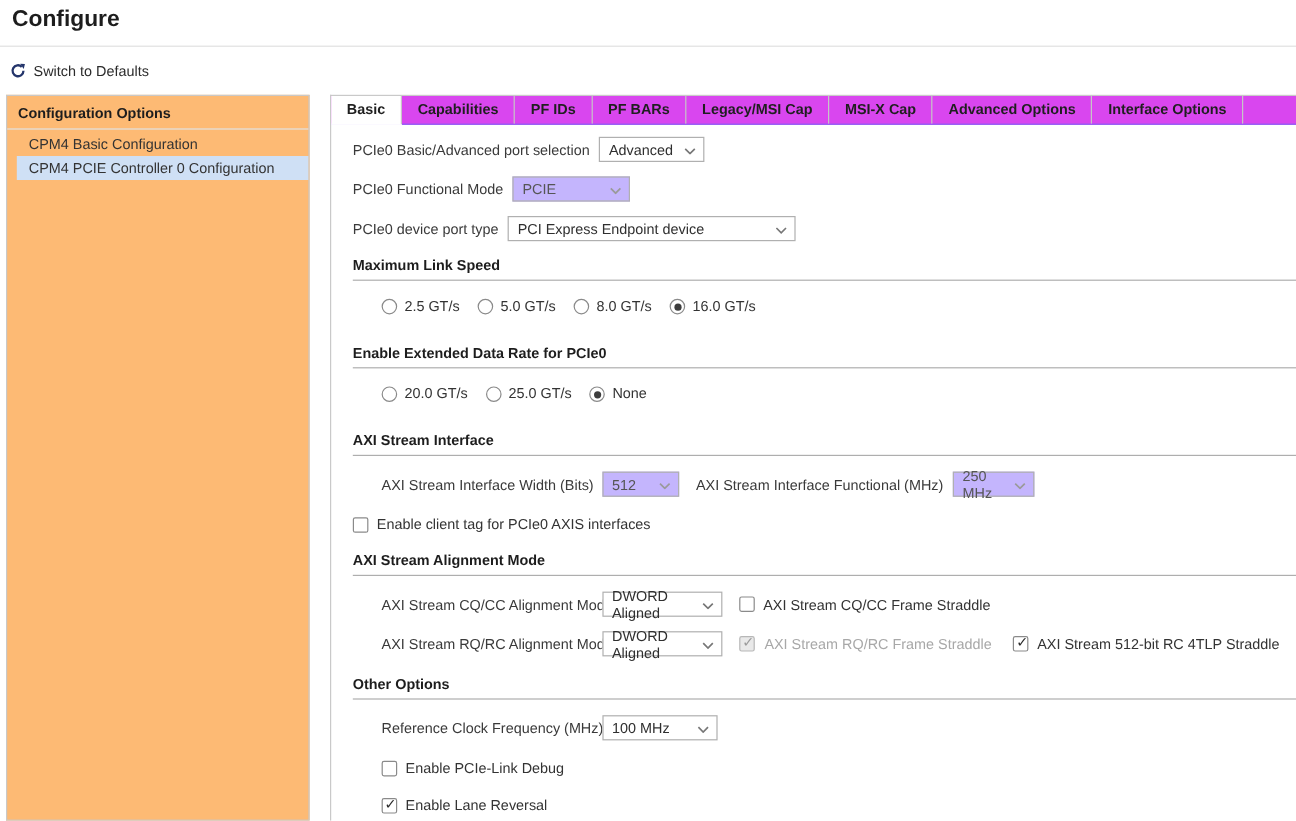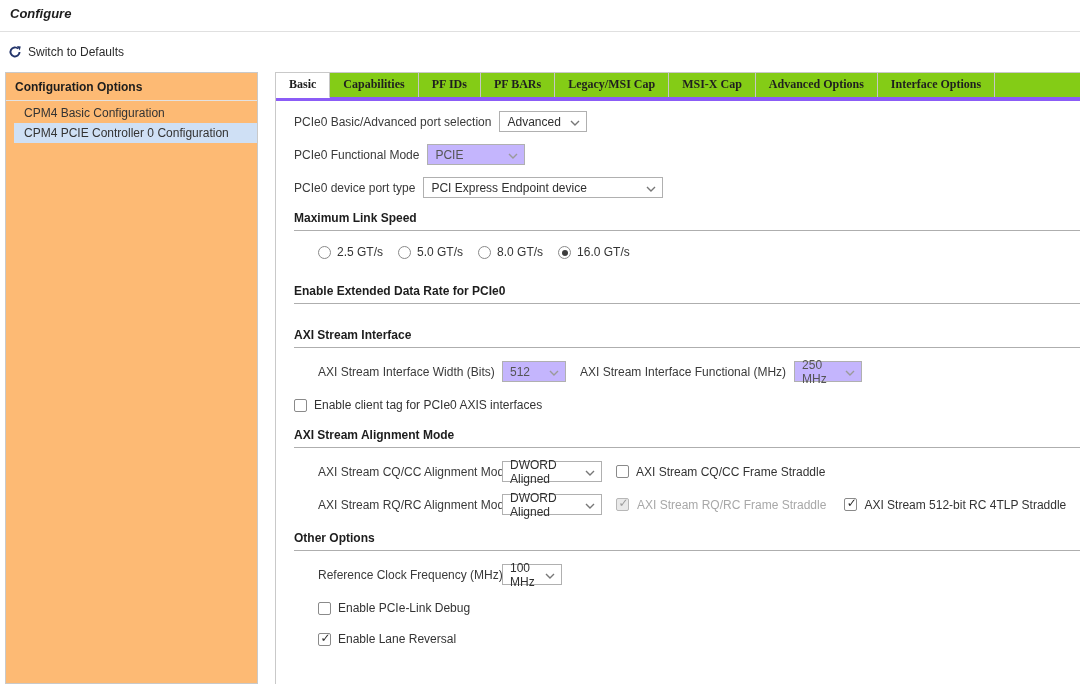--- a/index.html
+++ b/index.html
@@ -5,42 +5,42 @@
   * { box-sizing: border-box; margin: 0; padding: 0; }
   html, body { width: 1080px; height: 684px; overflow: hidden; }
   body {
     font-family: "Liberation Sans", "DejaVu Sans", sans-serif;
     font-size: 12px; color: #333; background: #fff;
     display: flex; flex-direction: column;
   }
 
   
   .titlebar { padding: 6px 10px 10px; border-bottom: 1px solid #e0e0e0; }
-  .titlebar .title { font-size: 13px; font-weight: bold; color: #1d1d1d; font-style: italic; }
+  .titlebar .title { font-size: 19px; font-weight: bold; color: #1d1d1d; }
 
   
   .toolbar { padding: 13px 8px 10px; }
   .tool-btn { display: inline-flex; align-items: center; gap: 6px; cursor: pointer; color: #2b2b2b; }
   .tool-btn svg { display: block; }
 
   
   .main { flex: 1; display: flex; align-items: stretch; margin-left: 5px; min-height: 0; }
 
   
   .sidebar { width: 253px; border: 1px solid #c9c9c9; background: #fdba74; flex-shrink: 0; }
   .sidebar-header { font-weight: bold; color: #1d1d1d; padding: 7px 9px 6px; border-bottom: 1px solid #e2e2e2; }
   .sidebar-list { padding-top: 2px; }
   .sidebar-item { padding: 3px 4px 3px 10px; margin-left: 8px; color: #333; cursor: pointer; white-space: nowrap; }
   .sidebar-item.selected { background: #cfe0f5; }
 
   
   .panel { flex: 1; margin-left: 17px; border-top: 1px solid #c9c9c9; border-left: 1px solid #c9c9c9; display: flex; flex-direction: column; min-width: 0; }
 
   
-  .tabstrip { display: flex; background: #84cc16; border-bottom: 4px solid #8b5cf6; font-family: Liberation Serif, serif; }
+  .tabstrip { display: flex; background: #d946ef; border-bottom: 1px solid #8b5cf6; }
   .tab { padding: 4px 13px 5px; font-weight: bold; color: #1f1f1f; border-right: 1px solid #c6c6c6; cursor: pointer; white-space: nowrap; }
   .tab.active { background: #fff; margin-bottom: -1px; border-bottom: 1px solid #fff; }
 
   
   .content { flex: 1; padding: 10px 0 0 18px; overflow: hidden; }
   .row { display: flex; align-items: center; margin-bottom: 12px; }
   .row label { margin-right: 8px; color: #3a3a3a; white-space: nowrap; }
   .indent { margin-left: 24px; }
   .lbl-fixed { width: 176px; flex-shrink: 0; }
 
@@ -49,21 +49,21 @@
              padding-bottom: 5px; border-bottom: 1px solid #aeaeae; margin-right: 0; }
   .mt-lg { margin-top: 24px; }
 
   
   .select { display: inline-flex; align-items: center; justify-content: space-between;
             height: 21px; border: 1px solid #b0b0b0; background: #fff; padding: 0 6px 0 7px;
             color: #2f2f2f; cursor: pointer; flex-shrink: 0; }
   .select.disabled { background: #c4b5fd; color: #555; cursor: default; }
   .select svg { margin-left: 8px; flex-shrink: 0; }
   .w-advanced { width: 88px; } .w-pcie { width: 98px; } .w-port { width: 240px; }
-  .w-width { width: 64px; } .w-freq { width: 68px; } .w-align { width: 100px; } .w-refclk { width: 60px; }
+  .w-width { width: 64px; } .w-freq { width: 68px; } .w-align { width: 100px; } .w-refclk { width: 96px; }
 
   
   .check-group { display: inline-flex; align-items: center; gap: 7px; cursor: pointer; }
   .checkbox { width: 13px; height: 13px; border: 1px solid #8a8a8a; border-radius: 2px;
               background: #fff; position: relative; flex-shrink: 0; }
   .checkbox.checked::after { content: "\2713"; position: absolute; left: 0; top: -2px;
               font-size: 12px; font-weight: bold; color: #2b2b2b; line-height: 13px; width: 13px; text-align: center; }
   .check-group.disabled { cursor: default; gap: 8px; }
   .check-group.disabled .checkbox { background: #e9e9e9; border-color: #b7b7b7; }
   .check-group.disabled .checkbox.checked::after { color: #9b9b9b; }
@@ -167,20 +167,34 @@
           <span class="radio"></span>
           <span>8.0 GT/s</span>
         </span>
         <span class="radio-group">
           <span class="radio selected"></span>
           <span>16.0 GT/s</span>
         </span>
       </div>
 
       <div class="section mt-lg">Enable Extended Data Rate for PCIe0</div>
+      <div class="radio-row">
+        <span class="radio-group">
+          <span class="radio"></span>
+          <span>20.0 GT/s</span>
+        </span>
+        <span class="radio-group">
+          <span class="radio"></span>
+          <span>25.0 GT/s</span>
+        </span>
+        <span class="radio-group">
+          <span class="radio selected"></span>
+          <span>None</span>
+        </span>
+      </div>
 
       <div class="section mt-lg">AXI Stream Interface</div>
       <div class="row indent">
         <label class="lbl-fixed">AXI Stream Interface Width (Bits)</label>
         <span class="select disabled w-width">
           <span>512</span>
           <span><svg width="10" height="6" viewBox="0 0 10 6">
                 <path d="M1 1 L5 5 L9 1" fill="none" stroke="#9a9a9a" stroke-width="1.4"></path>
               </svg></span>
         </span>

